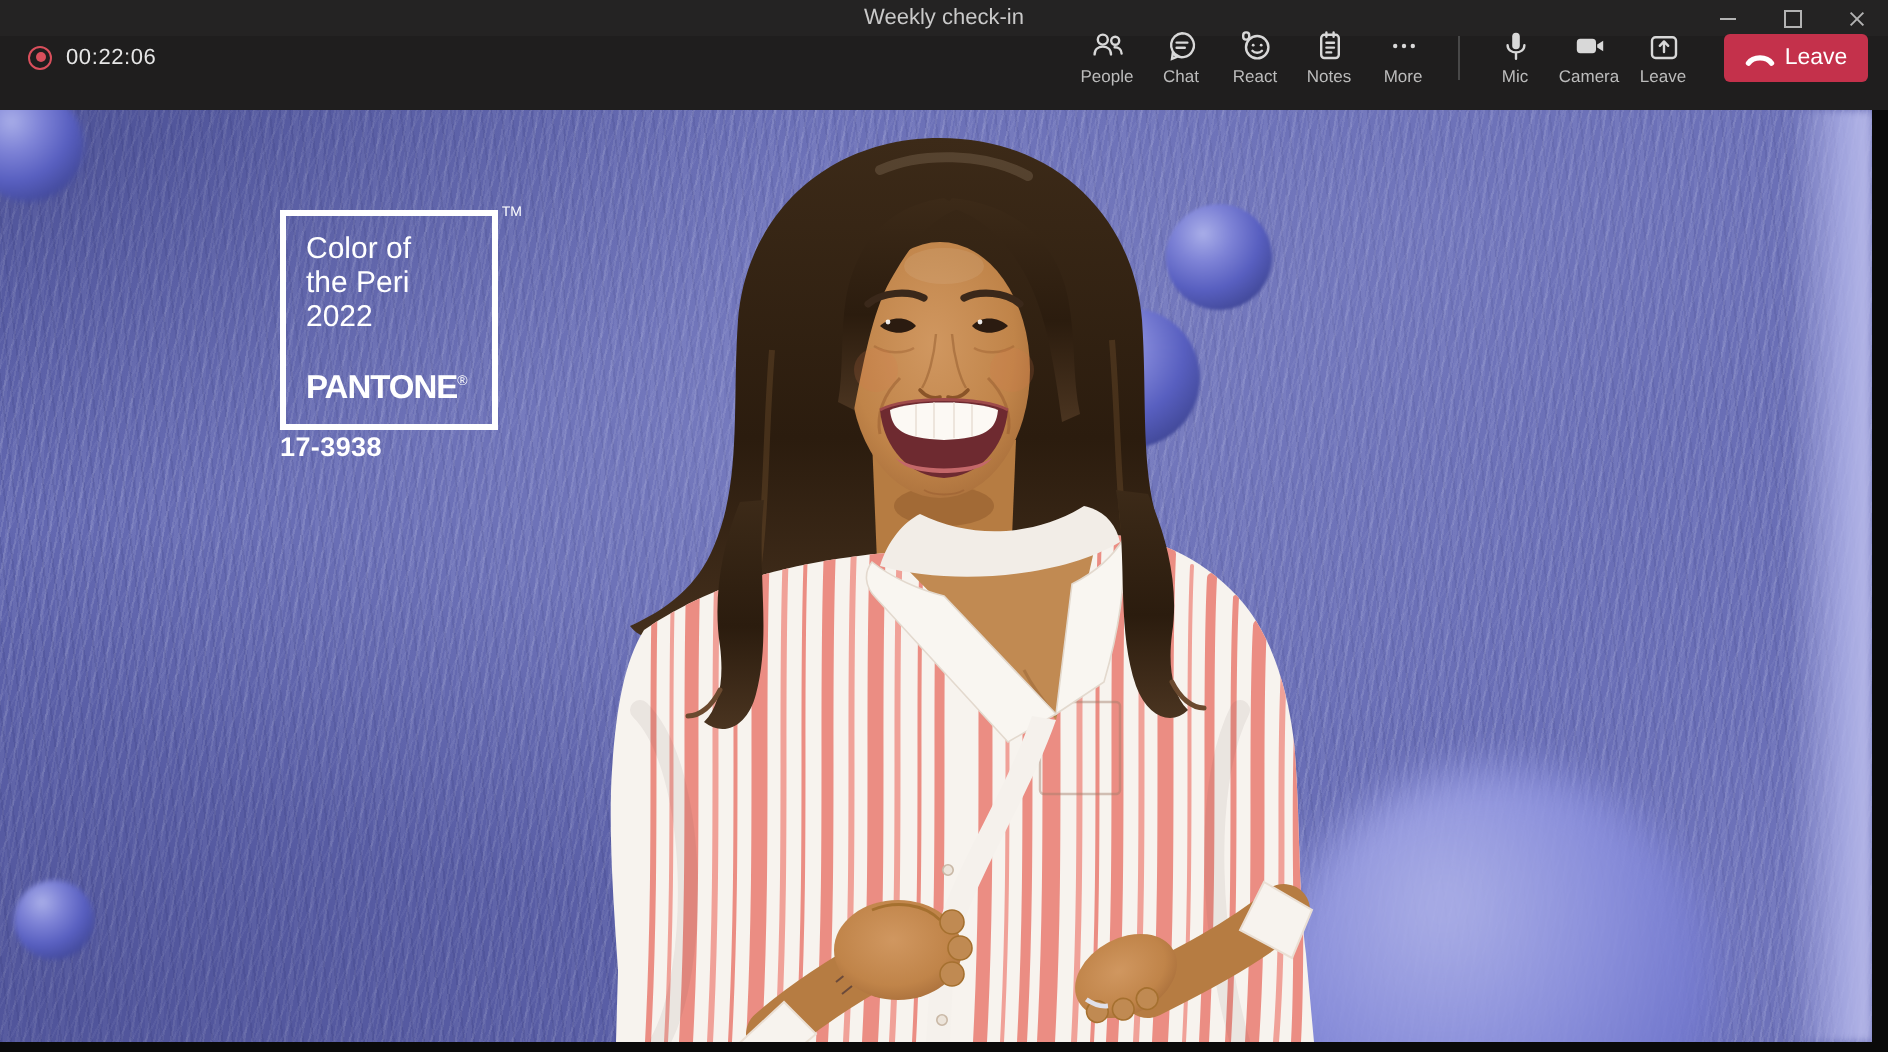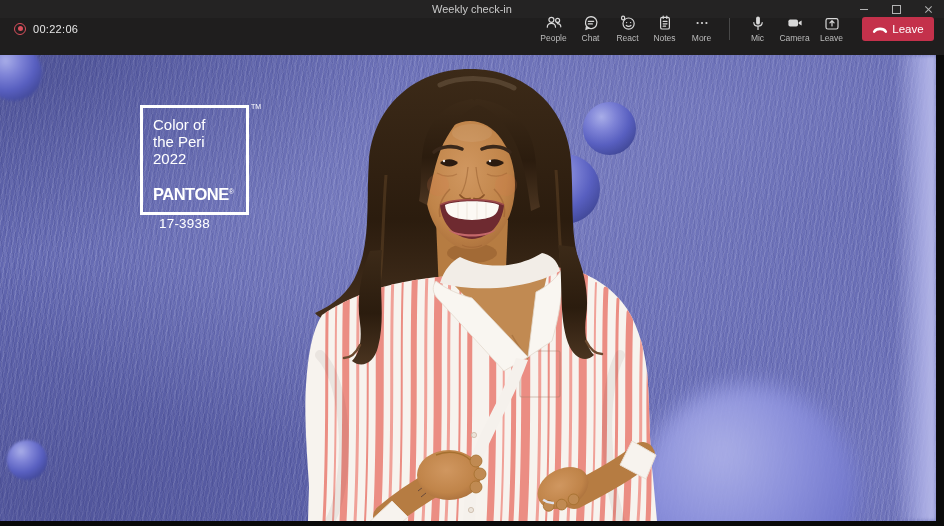--- a/index.html
+++ b/index.html
@@ -67,21 +67,21 @@
 
   
   .pantone{position:absolute;left:140px;top:50px;z-index:10;color:#fff;}
   .pantone-box{position:relative;width:109px;height:110px;border:3px solid #fff;
       box-sizing:border-box;padding:8px 0 8px 10px;display:flex;flex-direction:column;}
   .pantone-line{font-size:15px;line-height:17px;font-weight:400;}
   .pantone-brand{margin-top:auto;font-size:16.5px;font-weight:700;letter-spacing:-.5px;}
   .pantone-reg{font-size:7px;vertical-align:super;font-weight:400;}
   .pantone-tm{position:absolute;right:-15px;top:-5px;font-size:7px;color:#fff;}
   .pantone-name{margin-top:15px;margin-left:1px;font-size:23px;font-weight:700;letter-spacing:-.2px;}
-  .pantone-code{margin-left:19px;font-size:13.5px;font-weight:400;margin-top:1px;letter-spacing:.2px;}
+  .pantone-code{margin-left:0;font-size:13.5px;font-weight:700;margin-top:1px;letter-spacing:.2px;}
 </style>
 </head>
 <body>
 
 <div class="app">
 
   <div class="titlebar">
     <div class="titlebar-title">Weekly check-in</div>
     <div class="win-controls">
       <div class="win-btn">

